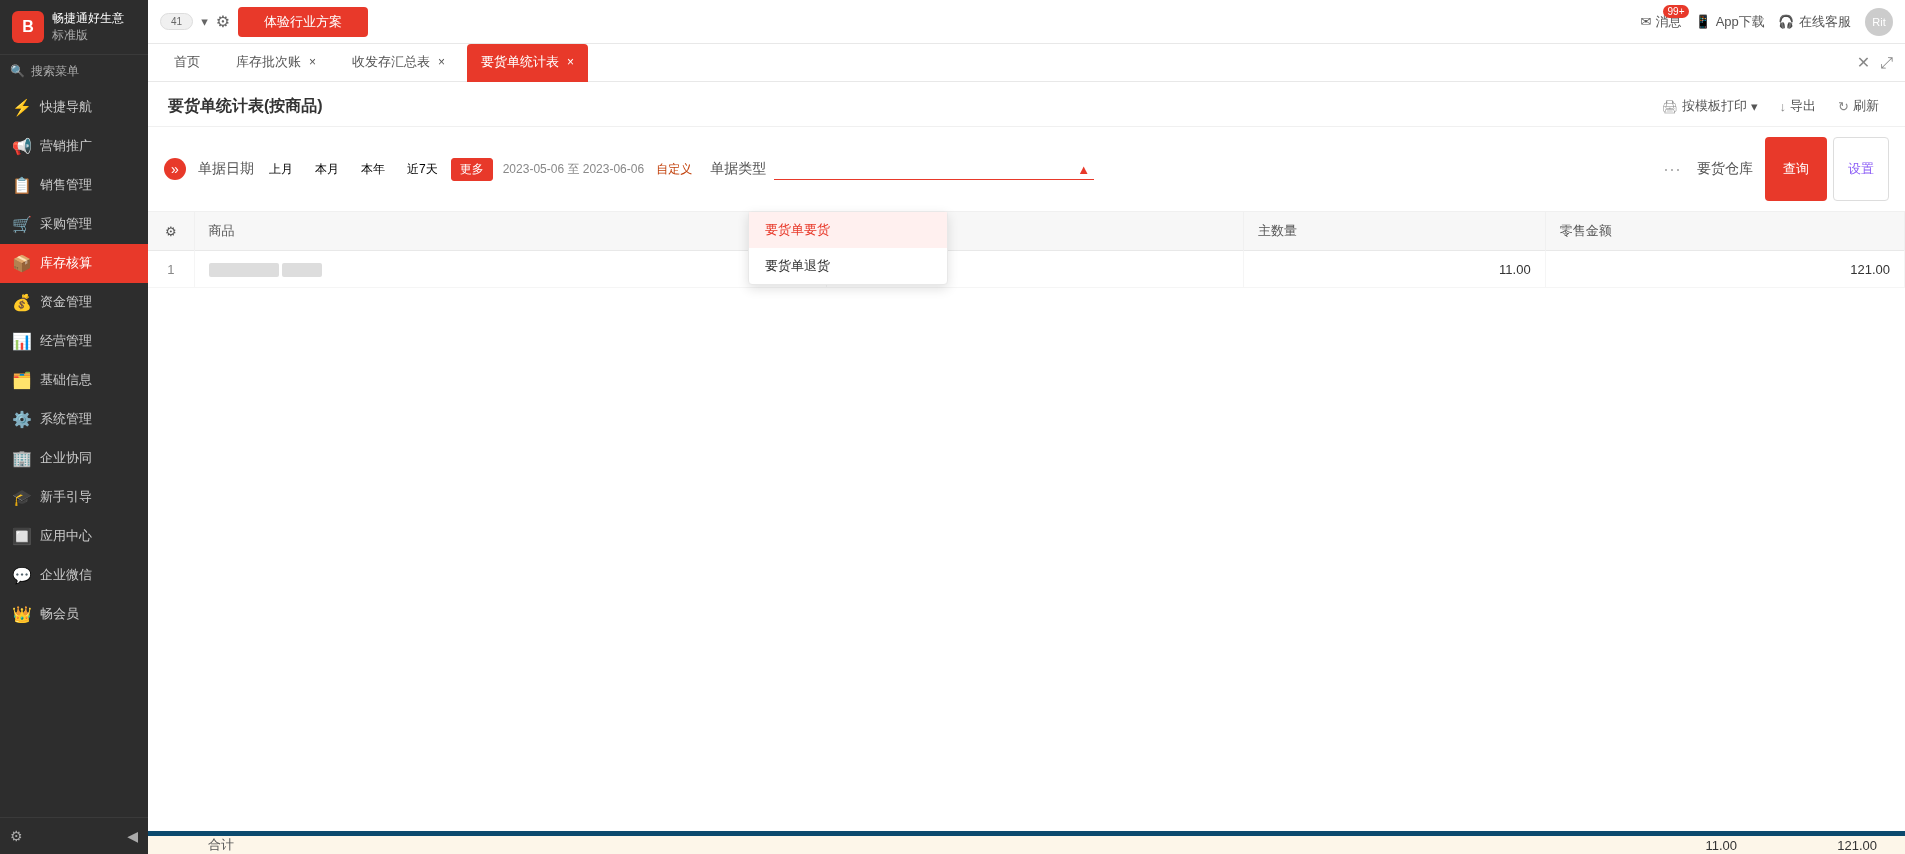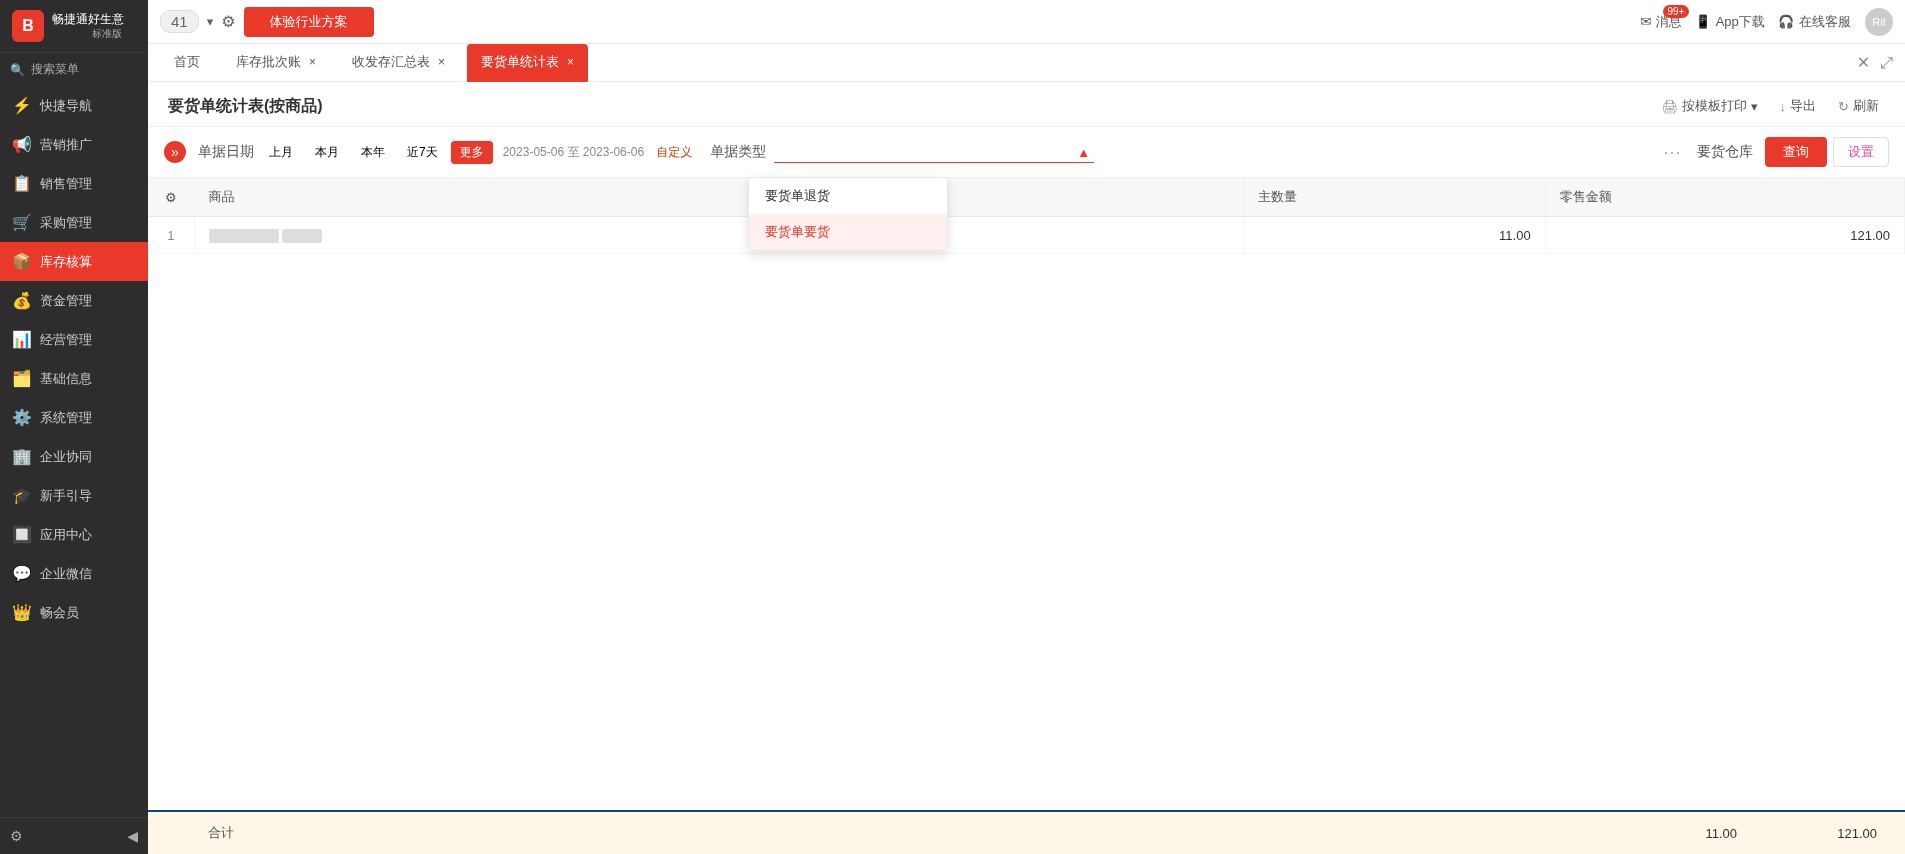--- a/index.html
+++ b/index.html
@@ -31,21 +31,21 @@
       justify-content: center;
       color: white;
       font-size: 16px;
       font-weight: bold;
     }
     .logo-text {
       color: #fff;
       font-size: 12px;
       line-height: 1.4;
     }
-    .logo-text .sub { font-size: 10px; color: #aaa; margin-left: 40px; }
+    .logo-text .sub { font-size: 12px; color: #aaa; }
     .sidebar-search {
       padding: 8px 10px;
       display: flex;
       align-items: center;
       gap: 6px;
       color: #aaa;
       cursor: pointer;
       font-size: 12px;
     }
     .sidebar-nav {
@@ -99,21 +99,21 @@
     .topbar-left {
       display: flex;
       align-items: center;
       gap: 8px;
       flex: 1;
     }
     .breadcrumb-num {
       background: #f0f0f0;
       border-radius: 10px;
       padding: 2px 10px;
-      font-size: 15px;
+      font-size: 10px;
       color: #666;
       border: 1px solid #ddd;
     }
     .topbar-dropdown { color: #666; cursor: pointer; }
     .topbar-settings { color: #666; cursor: pointer; font-size: 16px; }
     .trial-btn {
       background: #e8392a;
       color: #fff;
       border: none;
       border-radius: 4px;
@@ -346,24 +346,24 @@
       background: #e8392a;
       color: #fff;
       border: none;
       border-radius: 4px;
       padding: 6px 18px;
       font-size: 13px;
       cursor: pointer;
     }
     .btn-settings {
       background: #fff;
-      color: #ec4899;
+      color: #8b5cf6;
       border: 1px solid #ddd;
       border-radius: 4px;
-      padding: 5px 14px;
+      padding: 22px 14px;
       font-size: 13px;
       cursor: pointer;
     }
 
     
     .dropdown-overlay {
       position: absolute;
       top: 100%;
       left: 0;
       z-index: 999;
@@ -413,24 +413,24 @@
       color: #333;
       border-right: 1px solid #f5f5f5;
     }
     .data-table tbody td:first-child { text-align: center; color: #888; }
     .data-table tbody td.num { text-align: right; }
     .col-settings { text-align: center !important; color: #888; cursor: pointer; }
 
     
     .table-footer {
       background: #fdf6e9;
-      border-top: 2px solid #0c4a6e;
-      display: flex;
-      align-items: center;
-      padding: 12px 14px;
+      border-top: 5px solid #0c4a6e;
+      display: flex;
+      align-items: center;
+      padding: 0 14px;
       font-size: 13px;
       gap: 0;
     }
     .footer-label {
       width: 46px; text-align: center; color: #888;
     }
     .footer-cell {
       padding: 0 14px;
       color: #333;
       font-weight: 500;
@@ -639,22 +639,22 @@
         <span class="filter-label">要货仓库</span>
       </div>
       <div class="filter-actions">
         <button class="btn-query">查询</button>
         <button class="btn-settings">设置</button>
       </div>
 
       <div class="dropdown-position-wrapper">
         <div class="dropdown-overlay">
 
-        <div class="dropdown-item">要货单退货</div>
-            <div class="dropdown-item selected">要货单要货</div>
+        <div class="dropdown-item selected">要货单要货</div>
+            <div class="dropdown-item">要货单退货</div>
           </div>
       </div>
     </div>
 
     <div class="table-wrapper">
       <table class="data-table">
         <thead>
           <tr>
             <th class="col-settings">⚙</th>
             <th>商品</th>

